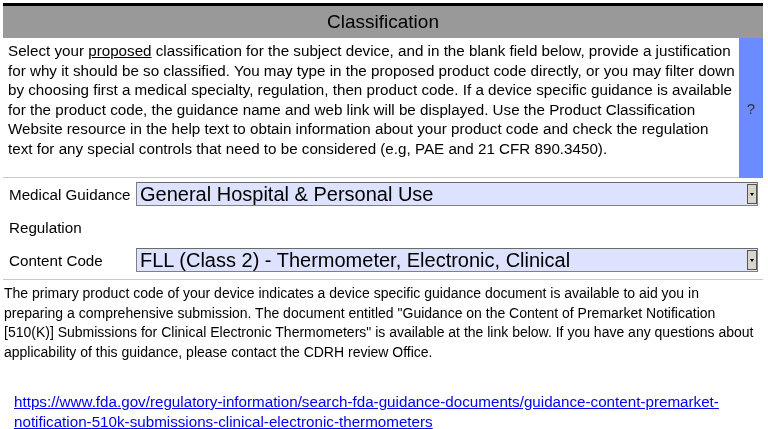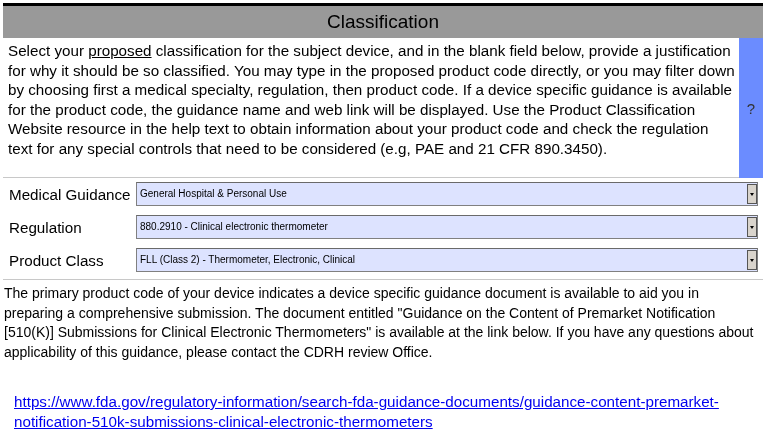--- a/index.html
+++ b/index.html
@@ -11,21 +11,21 @@
   .intro { position:absolute; left:3px; top:38px; width:736px; height:140px; background:#fff;
            border-bottom:1px solid #c8c8c8; box-sizing:border-box; }
   .intro p { margin:0; padding:3px 4px 0 5px; font-size:15.2px; line-height:19.6px; }
   .intro u { text-decoration:underline; }
   .help { position:absolute; left:739px; top:38px; width:24px; height:140px; background:#6b8cff;
           color:#333; font-size:15px; display:flex; align-items:center; justify-content:center; }
   .row { position:absolute; left:3px; width:760px; height:32px; }
   .row .lbl { position:absolute; left:6px; top:7px; font-size:15.2px; }
   .sel { position:absolute; left:133px; top:3px; width:622px; height:24px; background:#dde3ff;
          border:1px solid #808080; border-top-color:#6a6a6a; box-sizing:border-box;
-         font-size:10px; line-height:22px; padding-left:3px; }
+         font-size:20px; line-height:22px; padding-left:3px; }
   .sel .arrow { position:absolute; right:0; top:1px; width:10px; height:20px; background:#d9d4cc;
                 border:1px solid #555; box-sizing:border-box; }
   .sel .arrow::after { content:""; position:absolute; left:2px; top:8px; border-left:2.5px solid transparent;
                        border-right:2.5px solid transparent; border-top:3px solid #000; }
   .sep { position:absolute; left:3px; top:279px; width:760px; height:1px; background:#c8c8c8; }
   .body { position:absolute; left:4px; top:284px; width:756px; font-size:14px; line-height:19.6px; margin:0; }
   .link { position:absolute; left:14px; top:392px; width:746px; font-size:15.2px; line-height:19.6px;
           color:#0000ee; text-decoration:underline; cursor:pointer; }
 </style>
 </head>
@@ -42,28 +42,24 @@
 <div class="row" style="top:179px">
   <span class="lbl">Medical Guidance</span>
   <div class="sel">
     <span>General Hospital &amp; Personal Use</span>
     <span class="arrow"></span>
   </div>
 </div>
 
 <div class="row" style="top:212px">
   <span class="lbl">Regulation</span>
-  <div class="sel">
-    <span>880.2910 - Clinical electronic thermometer</span>
-    <span class="arrow"></span>
-  </div>
 </div>
 
 <div class="row" style="top:245px">
-  <span class="lbl">Product Class</span>
+  <span class="lbl">Content Code</span>
   <div class="sel">
     <span>FLL (Class 2) - Thermometer, Electronic, Clinical</span>
     <span class="arrow"></span>
   </div>
 </div>
 
 <div class="sep"></div>
 
 <p class="body">The primary product code of your device indicates a device specific guidance document is available to aid you in preparing a comprehensive submission. The document entitled "Guidance on the Content of Premarket Notification [510(K)] Submissions for Clinical Electronic Thermometers" is available at the link below. If you have any questions about applicability of this guidance, please contact the CDRH review Office.</p>
 <a class="link">https://www.fda.gov/regulatory-information/search-fda-guidance-documents/guidance-content-premarket-notification-510k-submissions-clinical-electronic-thermometers</a>

